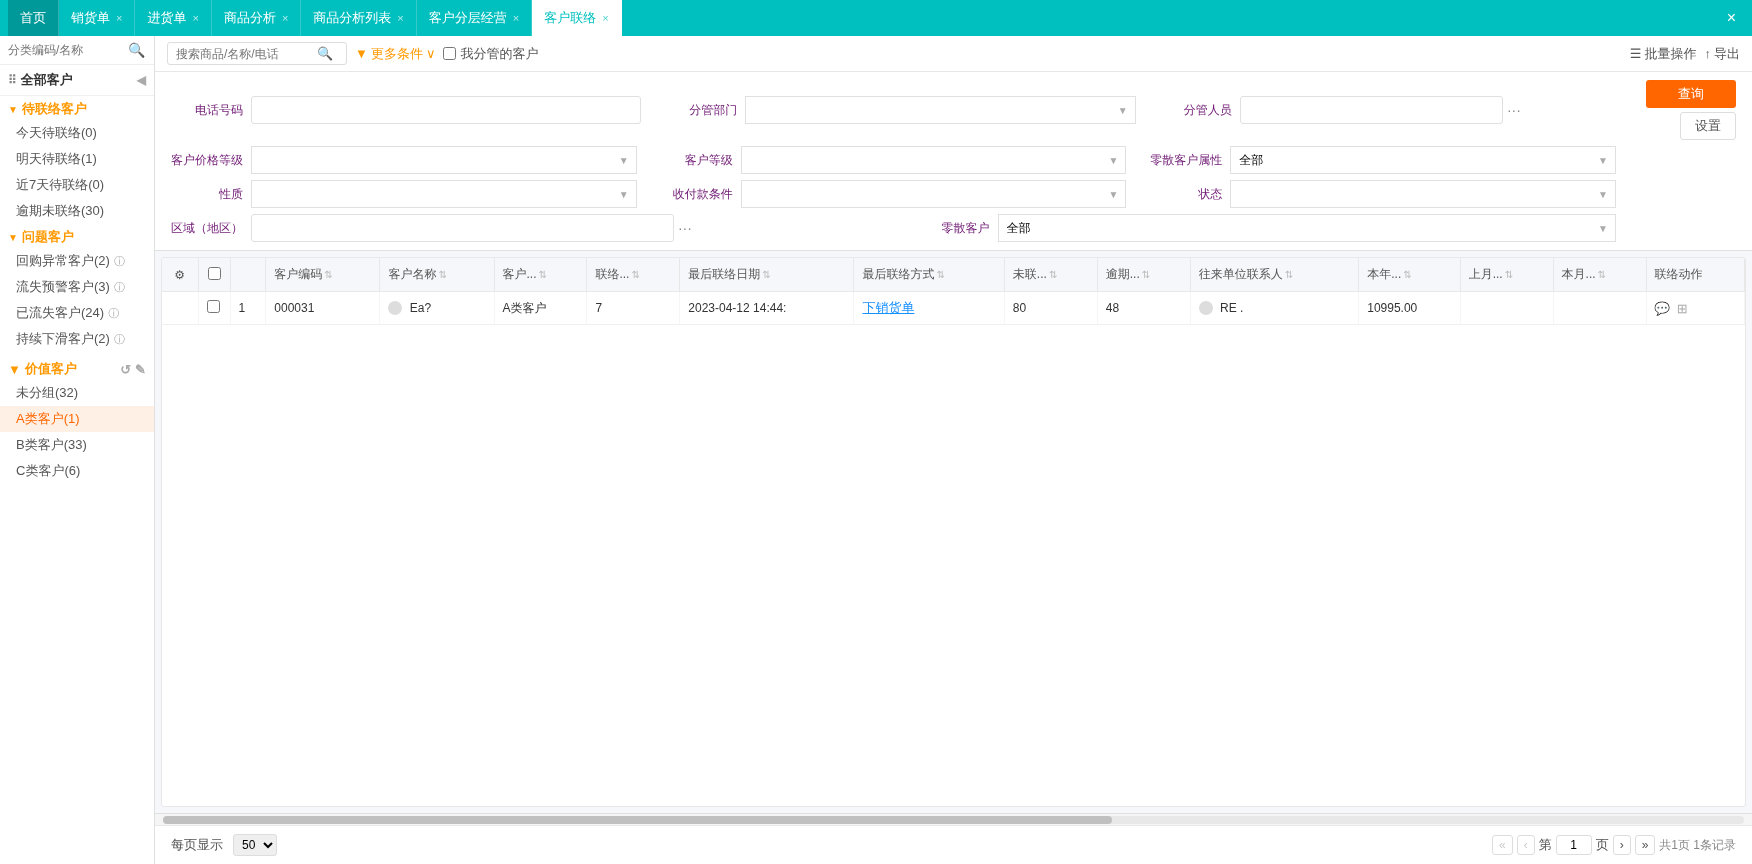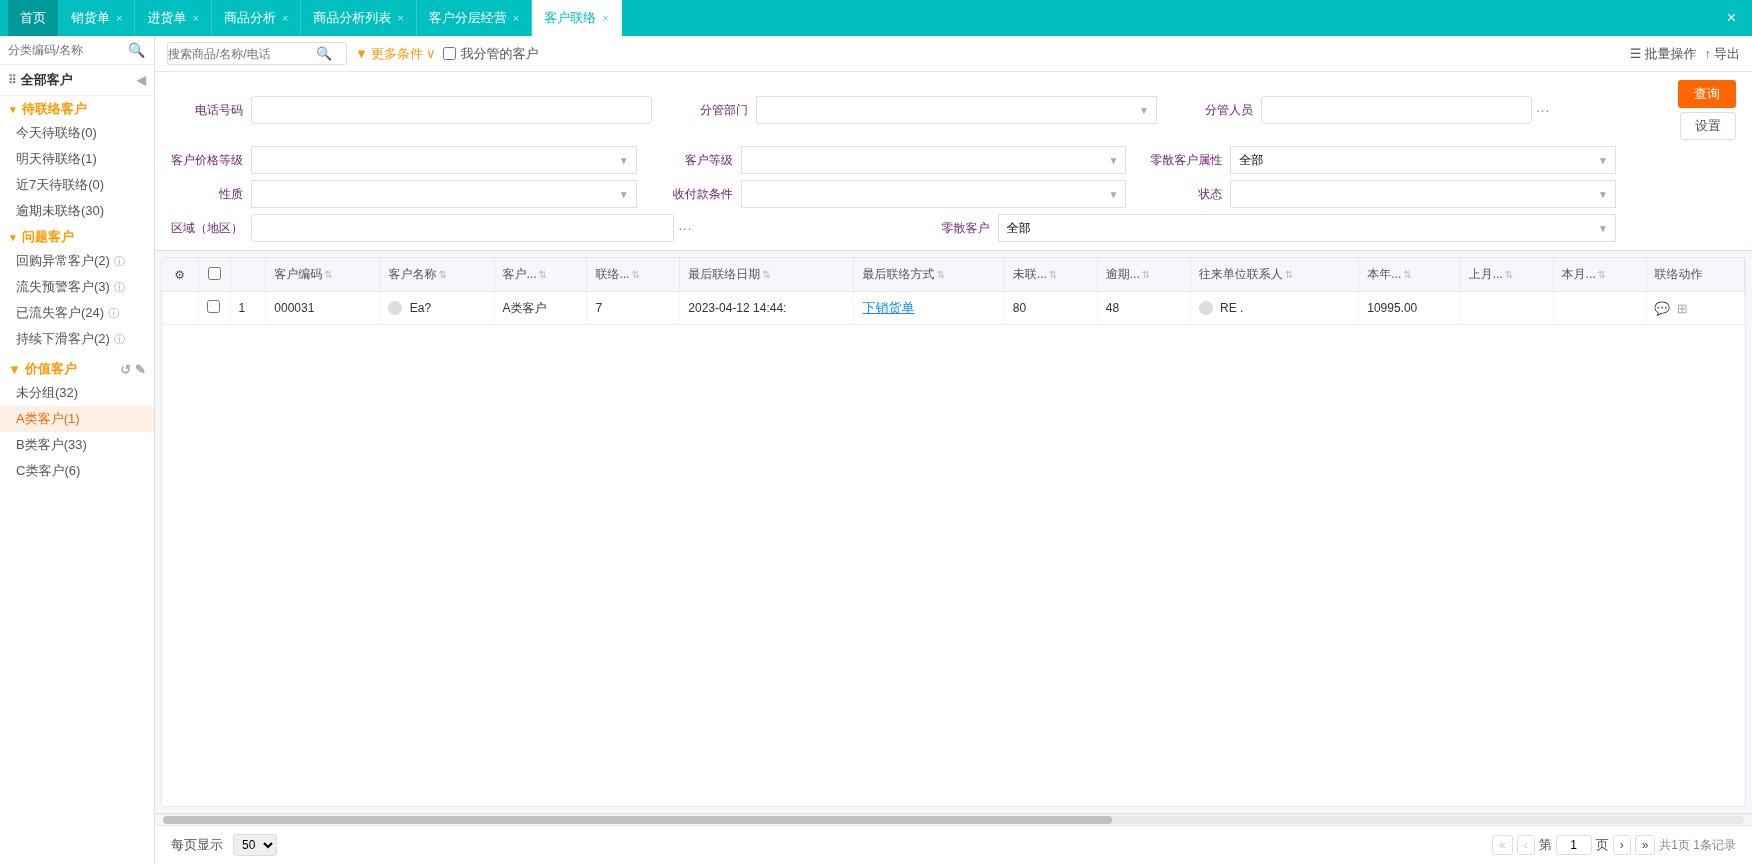--- a/index.html
+++ b/index.html
@@ -81,21 +81,21 @@
 
     
     .toolbar {
       display: flex; align-items: center;
       padding: 6px 12px; gap: 8px;
       background: #fff; border-bottom: 1px solid #e8e8e8;
     }
     .toolbar-search {
       display: flex; align-items: center;
       border: 1px solid #ddd; border-radius: 3px;
-      padding: 3px 0; background: #fff; gap: 8px;
+      padding: 3px 8px; background: #fff; gap: 1px;
       min-width: 180px;
     }
     .toolbar-search input { border: none; outline: none; font-size: 12px; width: 130px; }
     .toolbar-search .s-icon { color: #aaa; }
     .filter-btn {
       display: flex; align-items: center; gap: 3px;
       color: #f90; cursor: pointer; font-size: 12px;
     }
     .my-customer {
       display: flex; align-items: center; gap: 4px;
@@ -139,21 +139,21 @@
       padding: 4px 24px 4px 8px; font-size: 12px; outline: none;
       height: 28px; appearance: none; background: #fff; cursor: pointer;
     }
     .select-wrap .chev { position: absolute; right: 8px; color: #aaa; font-size: 10px; pointer-events: none; }
     .filter-actions {
       display: flex; flex-direction: column; gap: 4px;
       margin-left: 12px; align-items: flex-end;
     }
     .btn-query {
       background: #f60; color: #fff; border: none;
-      border-radius: 3px; padding: 5px 16px; cursor: pointer; font-size: 13px;
+      border-radius: 3px; padding: 5px 32px; cursor: pointer; font-size: 13px;
     }
     .btn-settings {
       background: #fff; color: #555; border: 1px solid #ddd;
       border-radius: 3px; padding: 4px 14px; cursor: pointer; font-size: 13px;
     }
     .filter-dots { color: #888; font-size: 14px; cursor: pointer; padding: 0 4px; }
 
     
     .table-area {
       flex: 1; overflow: auto; background: #fff; margin: 6px;

